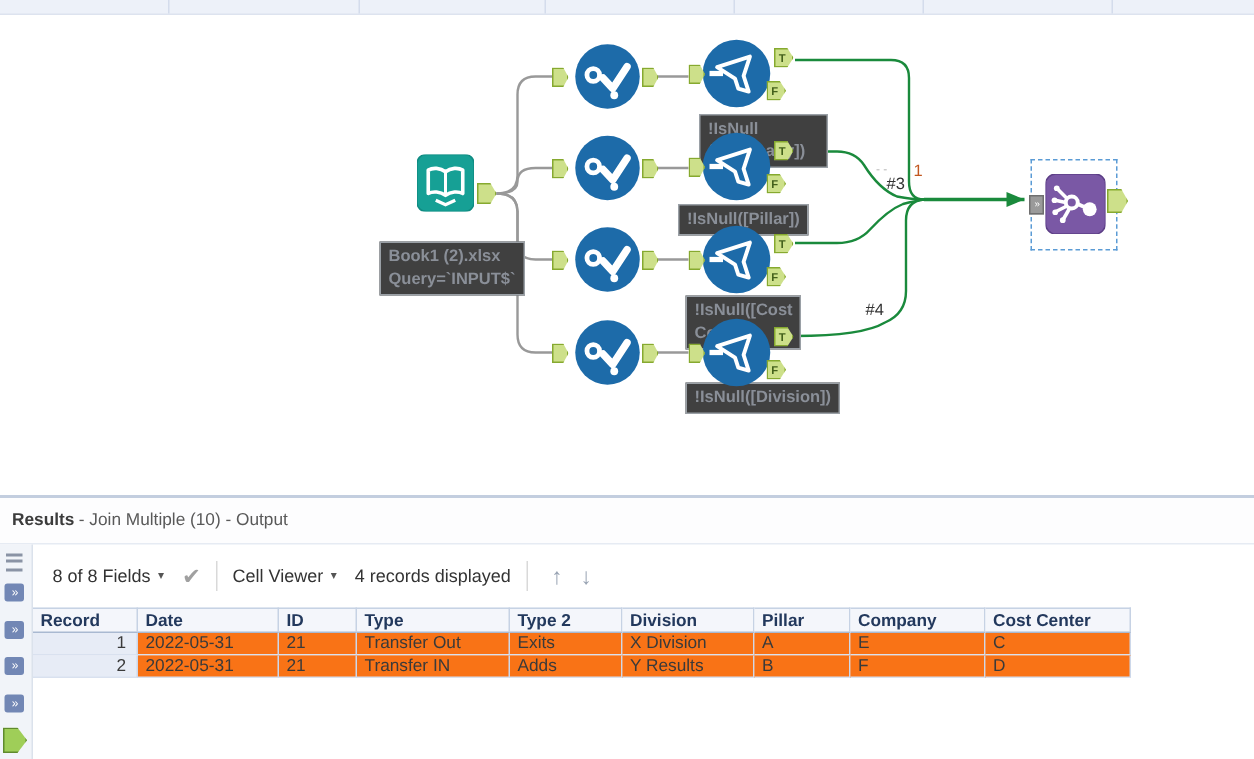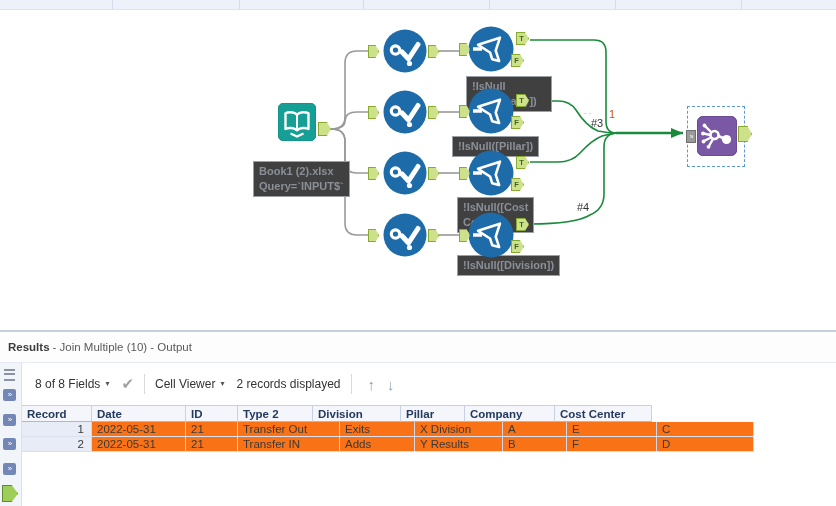--- a/index.html
+++ b/index.html
@@ -237,31 +237,32 @@
       <div class="tb-item" style="margin-left:13px">
         <span>8 of 8 Fields</span>
         <span class="caret">▾</span>
       </div>
       <span class="check-ic">✔</span>
       <div class="tb-sep"></div>
       <div class="tb-item">
         <span>Cell Viewer</span>
         <span class="caret">▾</span>
       </div>
-      <span style="margin-left:12px">2 records displayed</span>
+      <span style="margin-left:12px">4 records displayed</span>
       <div class="tb-sep"></div>
       <span class="arrow-ic">↑</span>
       <span class="arrow-ic">↓</span>
     </div>
 
     <div class="grid" id="grid">
         <div class="grid-row hdr">
           <div class="gcell" style="width: 70px;">Record</div>
           <div class="gcell" style="width: 94px;">Date</div>
           <div class="gcell" style="width: 52px;">ID</div>
+          <div class="gcell" style="width: 102px;">Type</div>
           <div class="gcell" style="width: 75px;">Type 2</div>
           <div class="gcell" style="width: 88px;">Division</div>
           <div class="gcell" style="width: 64px;">Pillar</div>
           <div class="gcell" style="width: 90px;">Company</div>
           <div class="gcell" style="width: 97px;">Cost Center</div>
         </div>
         <div class="grid-row">
           <div class="gcell rec" style="width: 70px;">1</div>
           <div class="gcell" style="width: 94px;">2022-05-31</div>
           <div class="gcell" style="width: 52px;">21</div>

